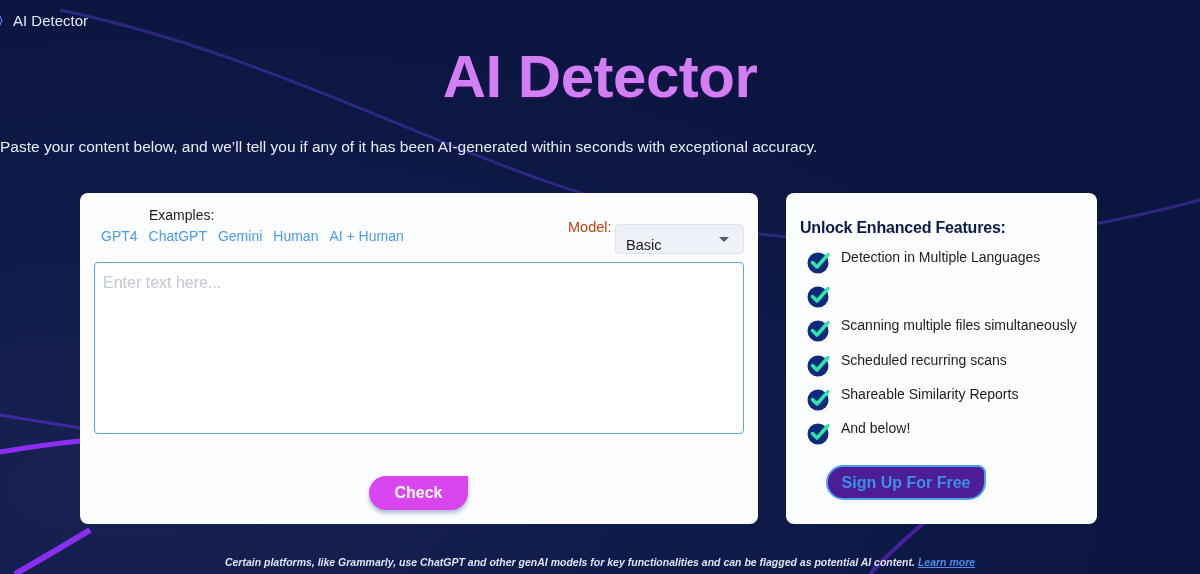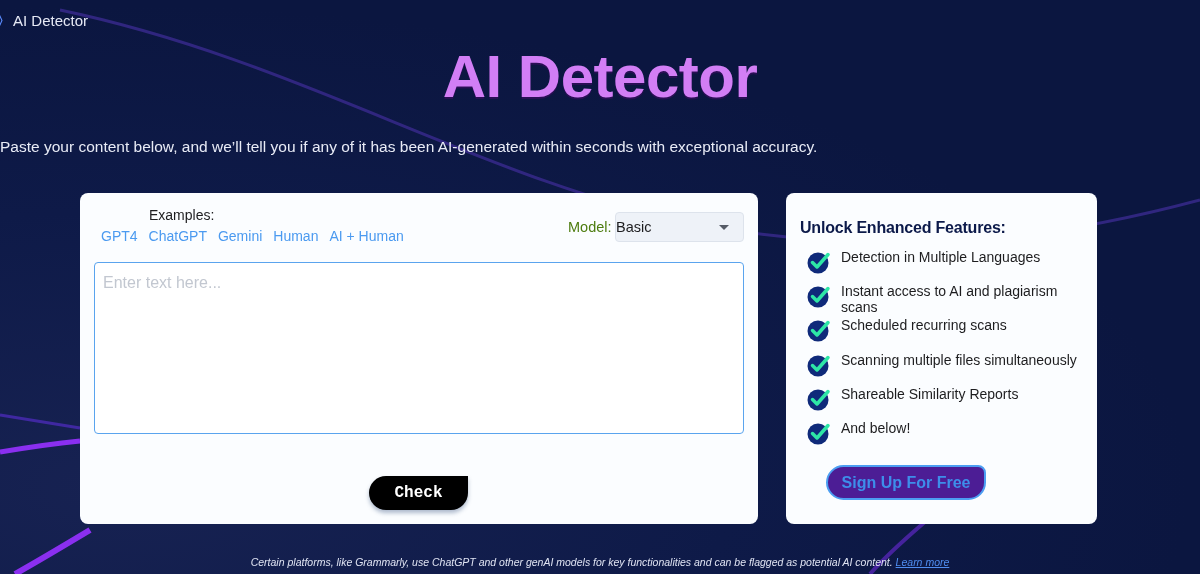--- a/index.html
+++ b/index.html
@@ -41,50 +41,50 @@
     .examples-label {
       position: absolute; left: 21px; top: 14px; font-size: 14px; color: #1d1d1f; margin-left: 48px;
     }
     .examples {
       position: absolute; left: 21px; top: 35px; display: flex; gap: 11px;
       font-size: 14px;
     }
     .examples a { color: #4b9af0; text-decoration: none; cursor: pointer; }
 
     .model-label {
-      position: absolute; left: 488px; top: 26px; font-size: 14.5px; color: #4d7c0f;
+      position: absolute; left: 488px; top: 26px; font-size: 14.5px; color: #c2410c;
     }
     .model-select {
-      position: absolute; left: 535px; top: 19px; width: 129px; height: 30px;
+      position: absolute; left: 535px; top: 31px; width: 129px; height: 30px;
       background: #eef2f8; border: 1px solid #dde3ec; border-radius: 4px;
-      display: flex; align-items: center; 
+      display: flex; align-items: flex-end; padding-left: 10px;
       font-size: 14.5px; color: #1d1d1f; cursor: pointer;
     }
     .model-select .caret {
       position: absolute; right: 14px; top: 12px;
       width: 0; height: 0;
       border-left: 5px solid transparent; border-right: 5px solid transparent;
       border-top: 5px solid #555b66;
     }
 
     .text-area {
       position: absolute; left: 14px; top: 69px; width: 650px; height: 172px;
       border: 1px solid #5aa4ee; border-radius: 4px; background: #ffffff;
       padding: 11px 8px; font-size: 16px; color: #333;
       font-family: "Liberation Sans", sans-serif; resize: none; outline: none;
     }
     .text-area::placeholder { color: #c2c7d0; }
 
     .check-btn {
       position: absolute; left: 289px; top: 283px; width: 99px; height: 34px;
-      background: #000000; color: #ffffff; border: none;
+      background: #d946ef; color: #ffffff; border: none;
       border-radius: 18px 0 18px 18px;
       font-size: 16px; font-weight: 700;
       box-shadow: 0 3px 4px rgba(30, 60, 110, 0.35);
-      cursor: pointer; display: flex; align-items: center; justify-content: center; font-family: Liberation Mono, monospace;
+      cursor: pointer; display: flex; align-items: center; justify-content: center;
     }
 
     .side-title {
       position: absolute; left: 14px; top: 26px;
       font-size: 16px; font-weight: 700; color: #0c1a4a; letter-spacing: -0.2px;
     }
     .features { position: absolute; left: 20px; top: 56px; list-style: none; }
     .features li {
       display: flex; align-items: flex-start; height: 34.2px;
       font-size: 14px; color: #1d1d1f;
@@ -94,21 +94,21 @@
     .signup-btn {
       position: absolute; left: 40px; top: 272px; width: 160px; height: 35px;
       background: #4c1d95; border: 2.5px solid #4c9ef2;
       border-radius: 18px 8px 18px 18px;
       color: #3d8eea; font-size: 16px; font-weight: 700;
       display: flex; align-items: center; justify-content: center; cursor: pointer;
     }
 
     .footnote {
       position: absolute; left: 0; right: 0; top: 556px;
-      text-align: center; font-size: 10.5px; font-style: italic; color: #dfe3f2;
+      text-align: center; font-size: 10.5px; font-style: italic; color: #dfe3f2; font-weight: bold;
     }
     .footnote a { color: #4f8df0; text-decoration: underline; cursor: pointer; }
   </style>
 </head>
 <body>
 
 <div class="page">
 
   <svg class="bg-lines" viewBox="0 0 1200 574">
     <path d="M 60 10 C 300 60, 480 180, 700 225 C 900 260, 1050 240, 1200 200" stroke="#3a2a8f" stroke-width="3" fill="none" opacity="0.8"></path>
@@ -155,35 +155,34 @@
           <circle cx="12" cy="14" r="10.5" fill="#0f2a7a"></circle>
           <path d="M 6.5 13.5 L 11 18 L 22 5.5" stroke="#2ee6a6" stroke-width="3.5" fill="none" stroke-linecap="round" stroke-linejoin="round"></path>
         </svg>
         <span>Detection in Multiple Languages</span>
       </li>
       <li>
         <svg class="check-icon" viewBox="0 0 26 26">
           <circle cx="12" cy="14" r="10.5" fill="#0f2a7a"></circle>
           <path d="M 6.5 13.5 L 11 18 L 22 5.5" stroke="#2ee6a6" stroke-width="3.5" fill="none" stroke-linecap="round" stroke-linejoin="round"></path>
         </svg>
-        <span>Instant access to AI and plagiarism scans</span>
+      </li>
+      <li>
+        <svg class="check-icon" viewBox="0 0 26 26">
+          <circle cx="12" cy="14" r="10.5" fill="#0f2a7a"></circle>
+          <path d="M 6.5 13.5 L 11 18 L 22 5.5" stroke="#2ee6a6" stroke-width="3.5" fill="none" stroke-linecap="round" stroke-linejoin="round"></path>
+        </svg>
+        <span>Scanning multiple files simultaneously</span>
       </li>
       <li>
         <svg class="check-icon" viewBox="0 0 26 26">
           <circle cx="12" cy="14" r="10.5" fill="#0f2a7a"></circle>
           <path d="M 6.5 13.5 L 11 18 L 22 5.5" stroke="#2ee6a6" stroke-width="3.5" fill="none" stroke-linecap="round" stroke-linejoin="round"></path>
         </svg>
         <span>Scheduled recurring scans</span>
-      </li>
-      <li>
-        <svg class="check-icon" viewBox="0 0 26 26">
-          <circle cx="12" cy="14" r="10.5" fill="#0f2a7a"></circle>
-          <path d="M 6.5 13.5 L 11 18 L 22 5.5" stroke="#2ee6a6" stroke-width="3.5" fill="none" stroke-linecap="round" stroke-linejoin="round"></path>
-        </svg>
-        <span>Scanning multiple files simultaneously</span>
       </li>
       <li>
         <svg class="check-icon" viewBox="0 0 26 26">
           <circle cx="12" cy="14" r="10.5" fill="#0f2a7a"></circle>
           <path d="M 6.5 13.5 L 11 18 L 22 5.5" stroke="#2ee6a6" stroke-width="3.5" fill="none" stroke-linecap="round" stroke-linejoin="round"></path>
         </svg>
         <span>Shareable Similarity Reports</span>
       </li>
       <li>
         <svg class="check-icon" viewBox="0 0 26 26">

